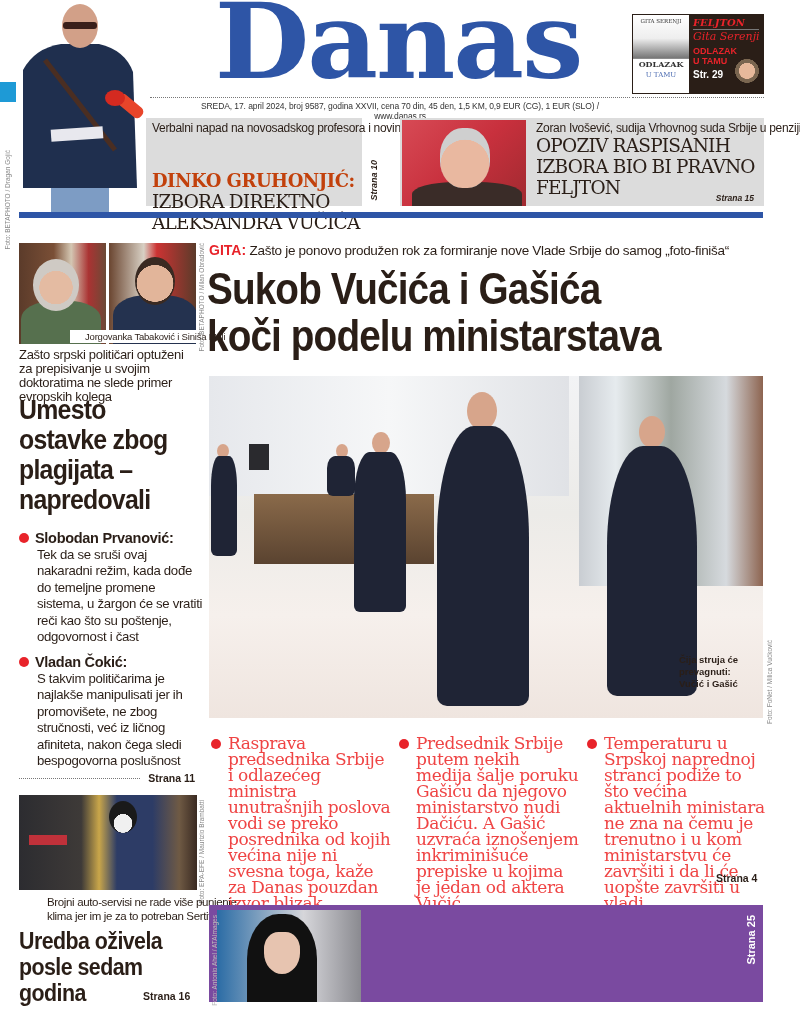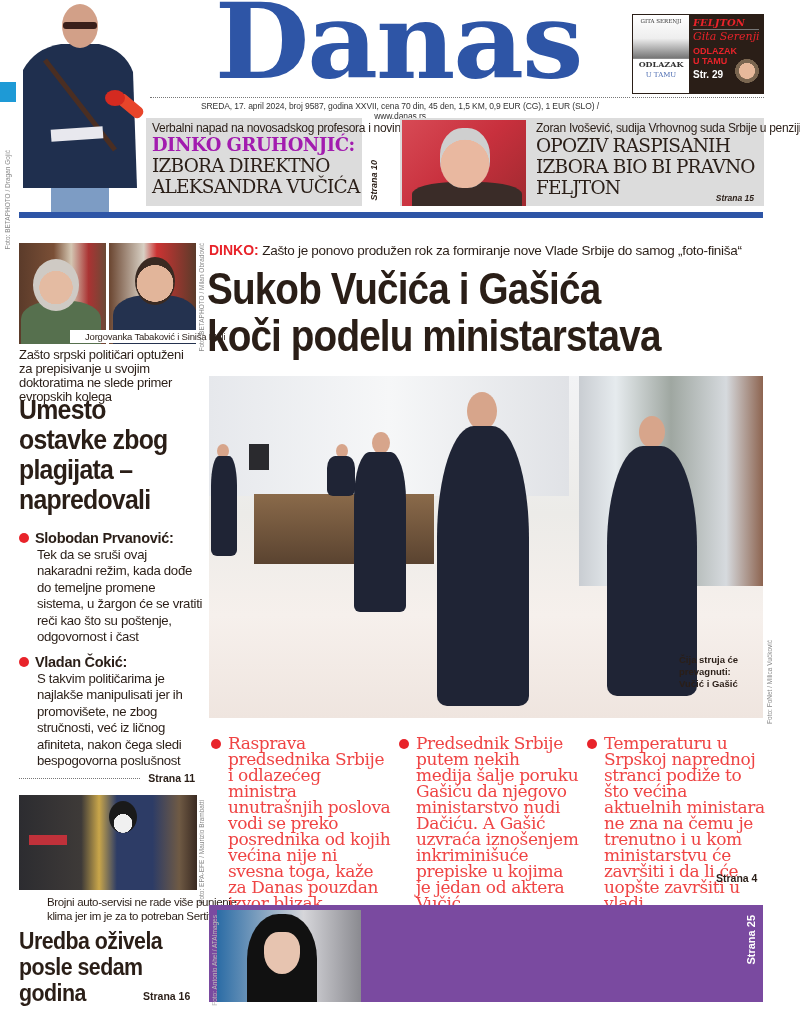--- a/index.html
+++ b/index.html
@@ -24,21 +24,21 @@
   .feljton .panel { flex: 1; background: #2a1e17; padding: 2px 4px; position: relative; overflow: hidden; }
   .feljton .f1 { color: #e8232a; font-family: "DejaVu Serif", serif; font-style: italic; font-weight: bold; font-size: 10px; }
   .feljton .f2 { color: #e8232a; font-family: "DejaVu Serif", serif; font-style: italic; font-size: 11px; white-space: nowrap; border-top: 1px solid #777; margin-top: 1px; }
   .feljton .f3 { color: #e8232a; font-weight: bold; font-size: 9px; line-height: 10px; margin-top: 3px; }
   .feljton .f4 { color: #fff; font-weight: bold; font-size: 10px; margin-top: 3px; }
   .feljton .face { position: absolute; right: 2px; bottom: 0; width: 28px; height: 34px; background: radial-gradient(circle at 50% 35%, #e7b99b 0 30%, #7a6650 31% 45%, #2a1e17 46%); border-radius: 40% 40% 0 0; }
 
   .box-grey { background: #dcdcdc; }
   .teaser-left { left: 146px; top: 118px; width: 216px; height: 88px; padding: 3px 6px; }
   .teaser-left .kicker { font-family: "Liberation Sans Narrow","Liberation Sans", sans-serif; font-size: 12px; color: #2a1e17; letter-spacing: -0.3px; white-space: nowrap; }
-  .teaser-left .h-bold { font-family: "DejaVu Serif", serif; font-weight: 900; font-size: 18px; line-height: 20px; color: #a21caf; letter-spacing: -0.5px; white-space: nowrap; }
+  .teaser-left .h-bold { font-family: "DejaVu Serif", serif; font-weight: 900; font-size: 18px; line-height: 20px; color: #c2410c; letter-spacing: -0.5px; white-space: nowrap; margin-top: 36px; }
   .teaser-left .h-reg { font-family: "DejaVu Serif", serif; font-size: 18.5px; line-height: 21px; color: #2a1e17; letter-spacing: -0.8px; white-space: nowrap; }
   .strana-v { font-family: "Liberation Sans", sans-serif; font-style: italic; font-weight: bold; font-size: 9px; color: #2a1e17; writing-mode: vertical-rl; transform: rotate(180deg); white-space: nowrap; }
 
   .teaser-right { left: 400px; top: 118px; width: 364px; height: 88px; }
   .teaser-right .pic { position: absolute; left: 2px; top: 2px; width: 124px; height: 86px; background: linear-gradient(135deg, #d74a55 0%, #c8303d 50%, #a02a30 100%); overflow: hidden; }
   .teaser-right .pic .head { position: absolute; left: 38px; top: 8px; width: 50px; height: 60px; border-radius: 45%; background: radial-gradient(circle at 50% 60%, #e9b8a0 0 55%, #cfcfcf 56%); }
   .teaser-right .pic .suit { position: absolute; left: 10px; top: 62px; width: 110px; height: 30px; background: #3a2c28; border-radius: 40% 40% 0 0; }
   .teaser-right .txt { position: absolute; left: 136px; top: 3px; width: 222px; }
   .teaser-right .kicker { font-family: "Liberation Sans Narrow","Liberation Sans", sans-serif; font-size: 12px; letter-spacing: -0.3px; white-space: nowrap; }
   .teaser-right .h-reg { font-family: "DejaVu Serif", serif; font-size: 18.5px; line-height: 21px; letter-spacing: -0.8px; white-space: nowrap; }
@@ -205,21 +205,21 @@
   <div>klima jer im je za to potreban Sertifikat B</div>
 </div>
 <div class="abs lc-head2">
   <div>Uredba oživela</div>
   <div>posle sedam</div>
   <div>godina</div>
 </div>
 <div class="abs strana-b" style="left:143px; top:990px;">Strana 16</div>
 
 <div class="abs tema">
-  <span class="lbl">DINKO:</span>
+  <span class="lbl">GITA:</span>
   <span>Zašto je ponovo produžen rok za formiranje nove Vlade Srbije do samog „foto-finiša“</span>
 </div>
 <div class="abs main-head">
   <div>Sukob Vučića i Gašića</div>
   <div>koči podelu ministarstava</div>
 </div>
 
 <div class="abs main-photo">
   <div class="mp mp-wall"></div>
   <div class="mp mp-door"></div>

